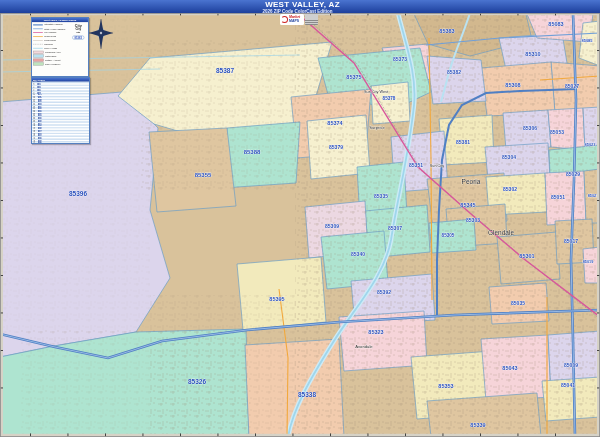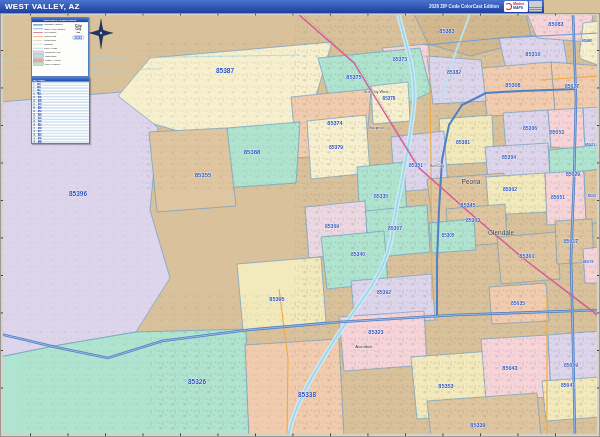--- a/index.html
+++ b/index.html
@@ -1,20 +1,20 @@
 <!DOCTYPE html>
 <html><head>
 <meta charset="utf-8">
 <style>
   html,body{margin:0;padding:0;background:#fff;}
   body{width:600px;height:437px;overflow:hidden;font-family:"Liberation Sans",sans-serif;}
   .stage{position:relative;width:600px;height:437px;background:#d9c29b;}
   
-  .titlebar{position:absolute;left:0;top:0;width:544px;height:13px;
-    background:linear-gradient(#4a74d0,#1d3f9c);display:flex;align-items:center;z-index:30;}
+  .titlebar{position:absolute;left:0;top:0;width:600px;height:13px;
+    background:linear-gradient(#4a74d0,#1d3f9c);display:flex;align-items:center;z-index:30;flex-direction:column;}
   .tb-title{color:#fff;font-size:8px;font-weight:bold;letter-spacing:.3px;padding-left:5px;flex:0 0 auto;}
   .tb-spacer{flex:1 1 auto;}
   .tb-edition{color:#e8eeff;font-size:4.5px;font-weight:bold;margin-right:5px;}
   .logo{display:flex;align-items:center;gap:1px;margin-right:2px;}
   .logo-main{width:22px;height:11px;background:#fff;border-radius:1.5px;display:flex;align-items:center;gap:1px;padding:0 1px;}
   .swoosh{width:5px;height:5px;border:1.5px solid #cc2222;border-left-color:transparent;border-radius:50%;flex:0 0 auto;}
   .lm-txt{display:flex;flex-direction:column;line-height:3.5px;}
   .l-market{color:#cc2222;font-size:3.5px;font-style:italic;font-weight:bold;}
   .l-maps{color:#1d3f9c;font-size:3.5px;font-weight:bold;}
   .logo-side{width:13px;height:11px;background:#cfcfcf;border-radius:1px;

